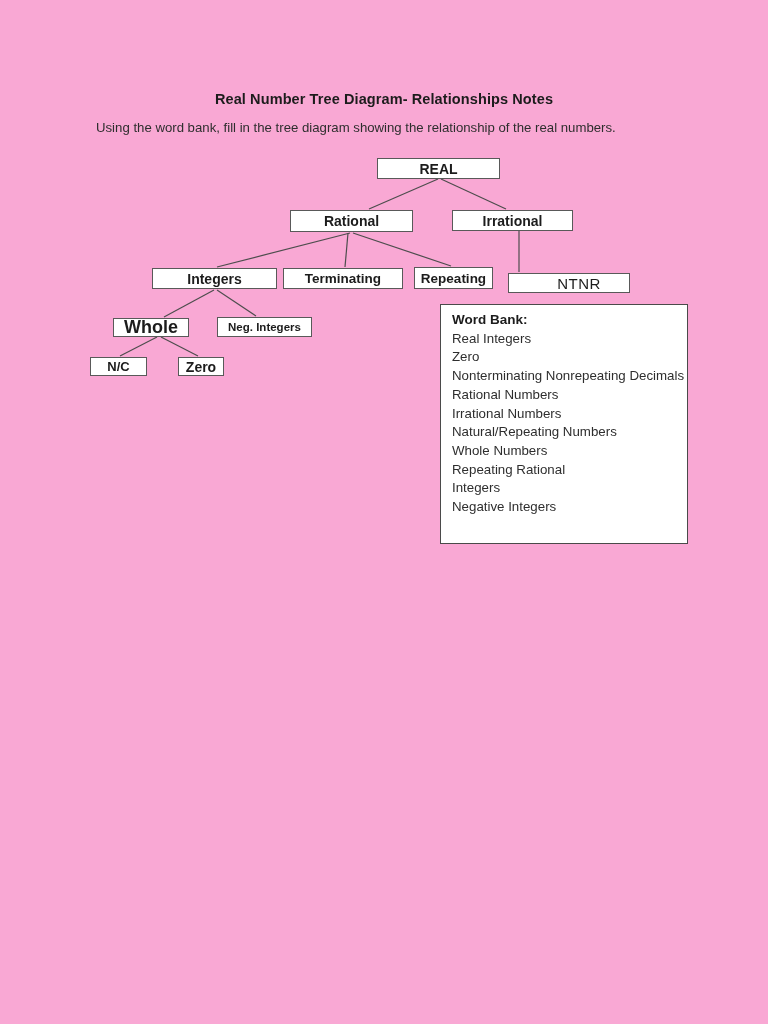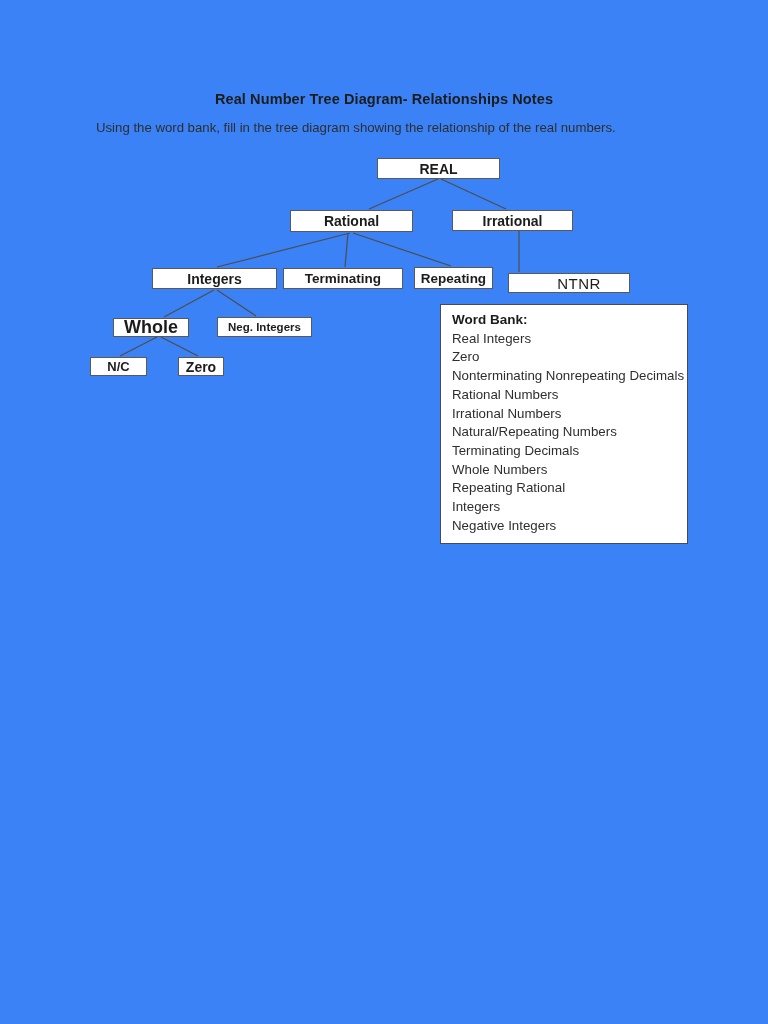--- a/index.html
+++ b/index.html
@@ -4,21 +4,21 @@
 <style>
   html, body {
     margin: 0;
     padding: 0;
     background: #ffffff;
   }
   .page {
     position: relative;
     width: 768px;
     height: 1024px;
-    background: #3b82f6;
+    background: #f9a8d4;
     font-family: "Liberation Sans", sans-serif;
     color: #1f1f1f;
     overflow: hidden;
   }
   .title {
     position: absolute;
     left: 88px;
     top: 91px;
     width: 592px;
     text-align: center;
@@ -118,21 +118,20 @@
 
   <div class="word-bank">
     <div class="wb-heading">Word Bank:</div>
     <div id="wb-items">
         <div class="wb-item">Real Integers</div>
         <div class="wb-item">Zero</div>
         <div class="wb-item">Nonterminating Nonrepeating Decimals</div>
         <div class="wb-item">Rational Numbers</div>
         <div class="wb-item">Irrational Numbers</div>
         <div class="wb-item">Natural/Repeating Numbers</div>
-        <div class="wb-item">Terminating Decimals</div>
         <div class="wb-item">Whole Numbers</div>
         <div class="wb-item">Repeating Rational</div>
         <div class="wb-item">Integers</div>
         <div class="wb-item">Negative Integers</div>
       </div>
   </div>
 
 </div>
 
 </body></html>

